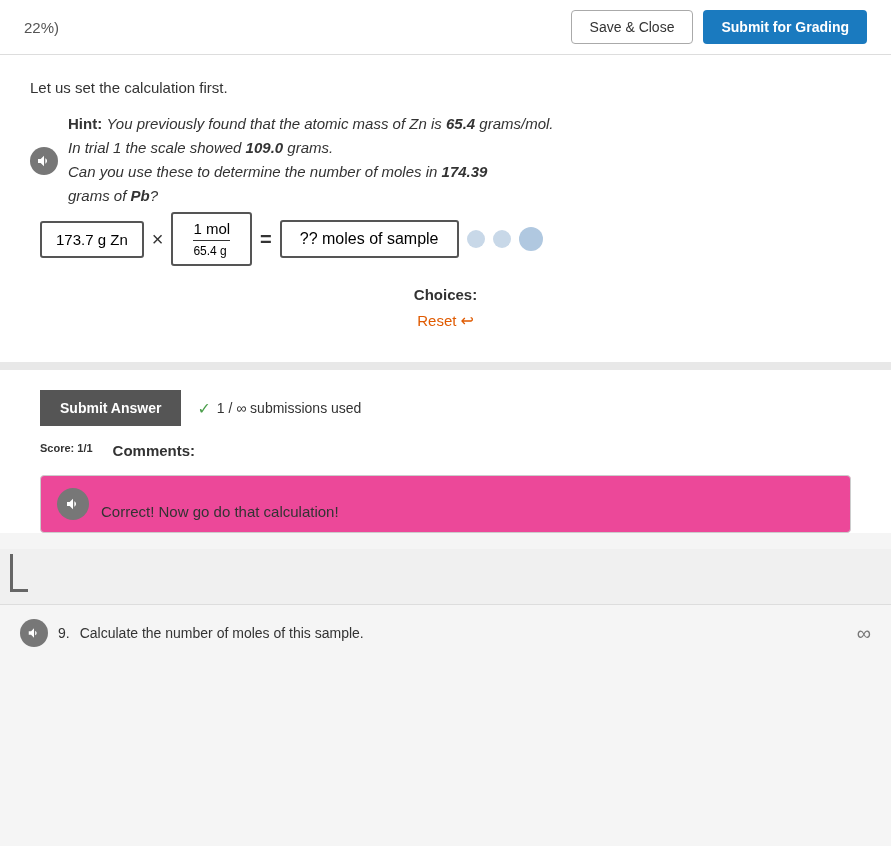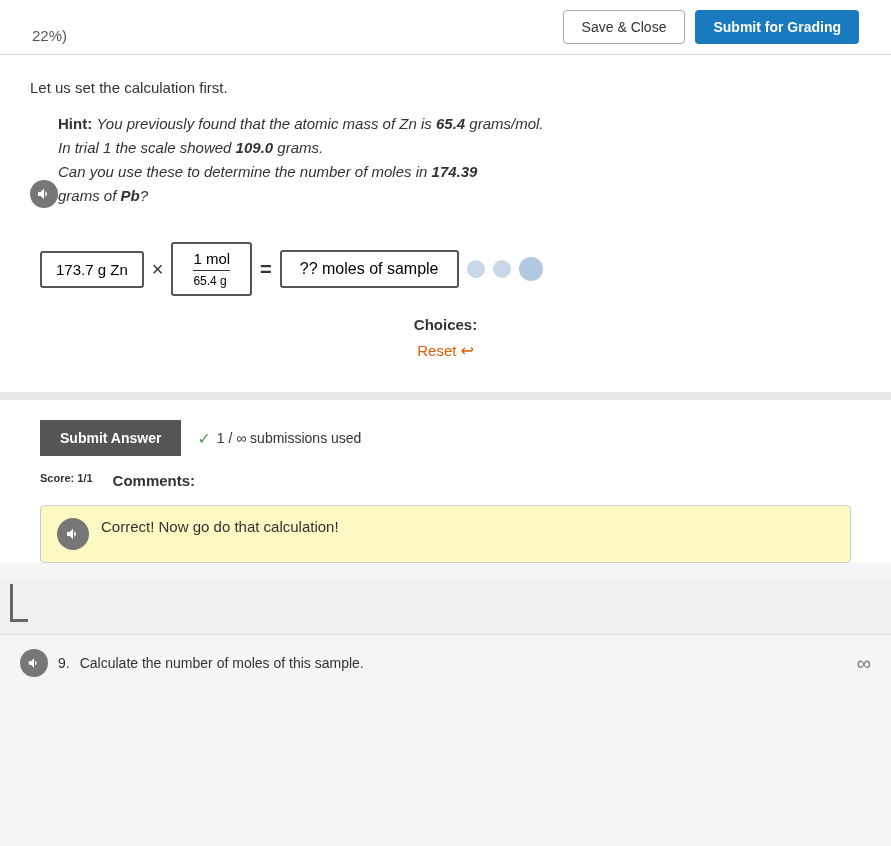--- a/index.html
+++ b/index.html
@@ -6,25 +6,25 @@
     body {
       font-family: Arial, sans-serif;
       background: #f5f5f5;
       width: 891px;
       min-height: 846px;
       overflow-x: hidden;
     }
 
     .top-bar {
       display: flex;
-      align-items: flex-end;
+      align-items: center;
       justify-content: space-between;
       background: #fff;
       border-bottom: 1px solid #ddd;
-      padding: 10px 32px;
+      padding: 10px 24px;
     }
     .top-bar-left {
       font-size: 15px;
       color: #555;
     }
     .top-bar-buttons {
       display: flex;
       gap: 10px;
     }
     .btn-save-close {
@@ -54,22 +54,23 @@
     }
 
     .intro-text {
       font-size: 15px;
       color: #333;
       margin-bottom: 16px;
     }
 
     .hint-block {
       display: flex;
-      align-items: flex-end;
-      margin-bottom: 34px;
+      align-items: center;
+      gap: 10px;
+      margin-bottom: 4px;
     }
     .hint-icon {
       width: 28px;
       height: 28px;
       background: #777;
       border-radius: 50%;
       display: flex;
       align-items: center;
       justify-content: center;
       flex-shrink: 0;
@@ -245,23 +246,23 @@
       font-weight: bold;
       color: #333;
     }
 
     .comment-box {
       border: 1px solid #ccc;
       border-radius: 4px;
       padding: 12px 16px;
       margin: 0 10px 16px 10px;
       display: flex;
-      align-items: flex-start;
+      align-items: flex-end;
       gap: 12px;
-      background: #fef9c3;
+      background: #ec4899;
     }
     .comment-audio-icon {
       width: 32px;
       height: 32px;
       background: #777;
       border-radius: 50%;
       display: flex;
       align-items: center;
       justify-content: center;
       flex-shrink: 0;

